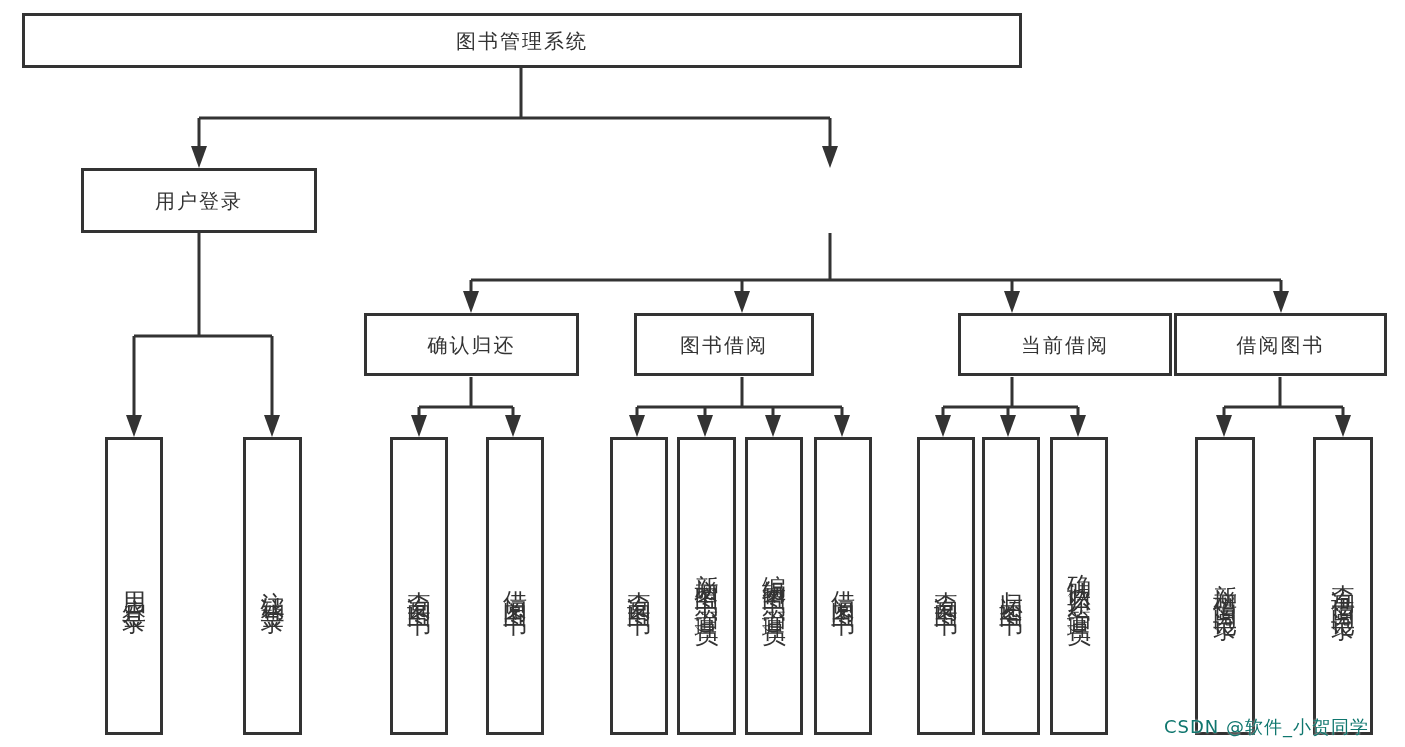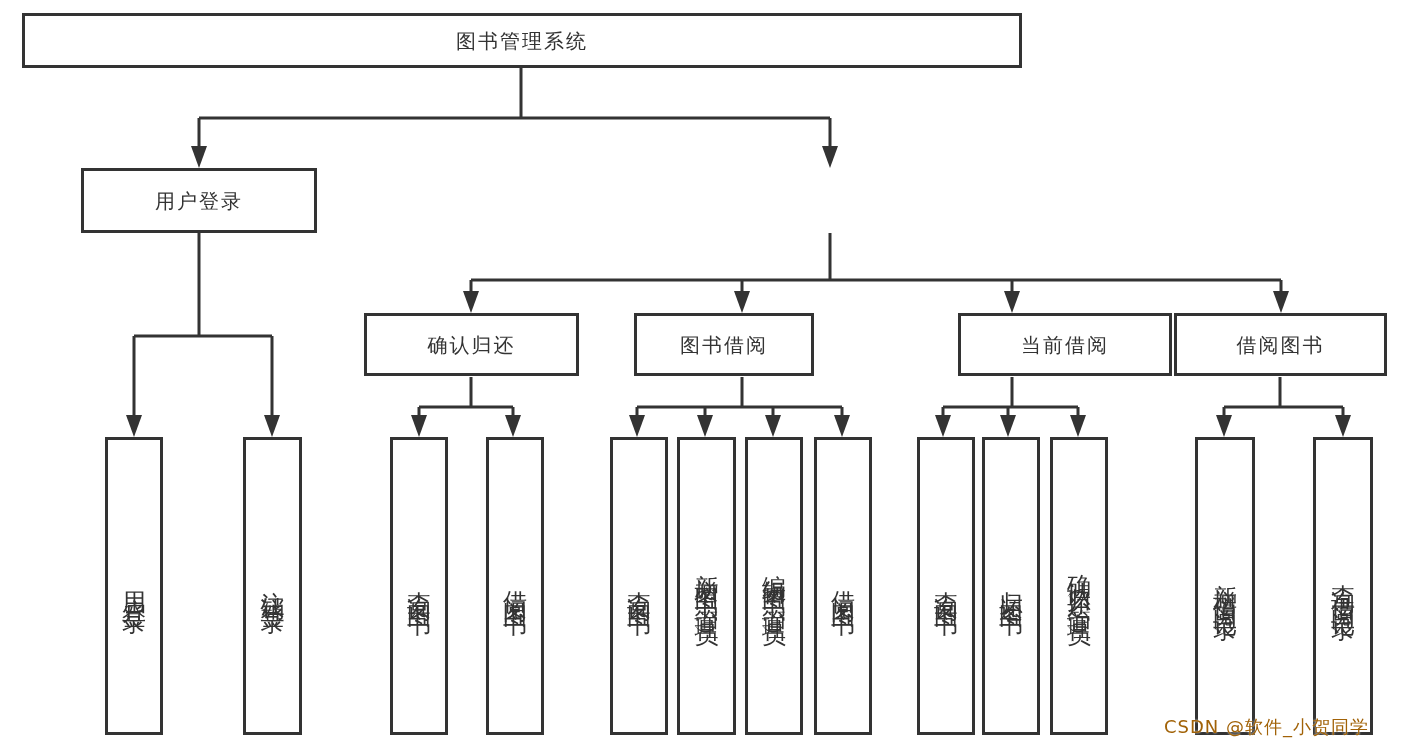--- a/index.html
+++ b/index.html
@@ -30,21 +30,21 @@
     font-size:24px;
     letter-spacing:7px;
     line-height:1;
   }
   .watermark{
     position:absolute;
     left:1164px;top:715px;
     z-index:3;
     font-size:18px;
     letter-spacing:1px;
-    color:#a16207;
+    color:#0f766e;
     text-shadow:0 0 2px #ffffff;
     white-space:nowrap;
   }
 </style>
 </head>
 <body>
 
 <div class="stage">
 
   <svg class="wires" viewBox="0 0 1405 747" xmlns="http://www.w3.org/2000/svg">

